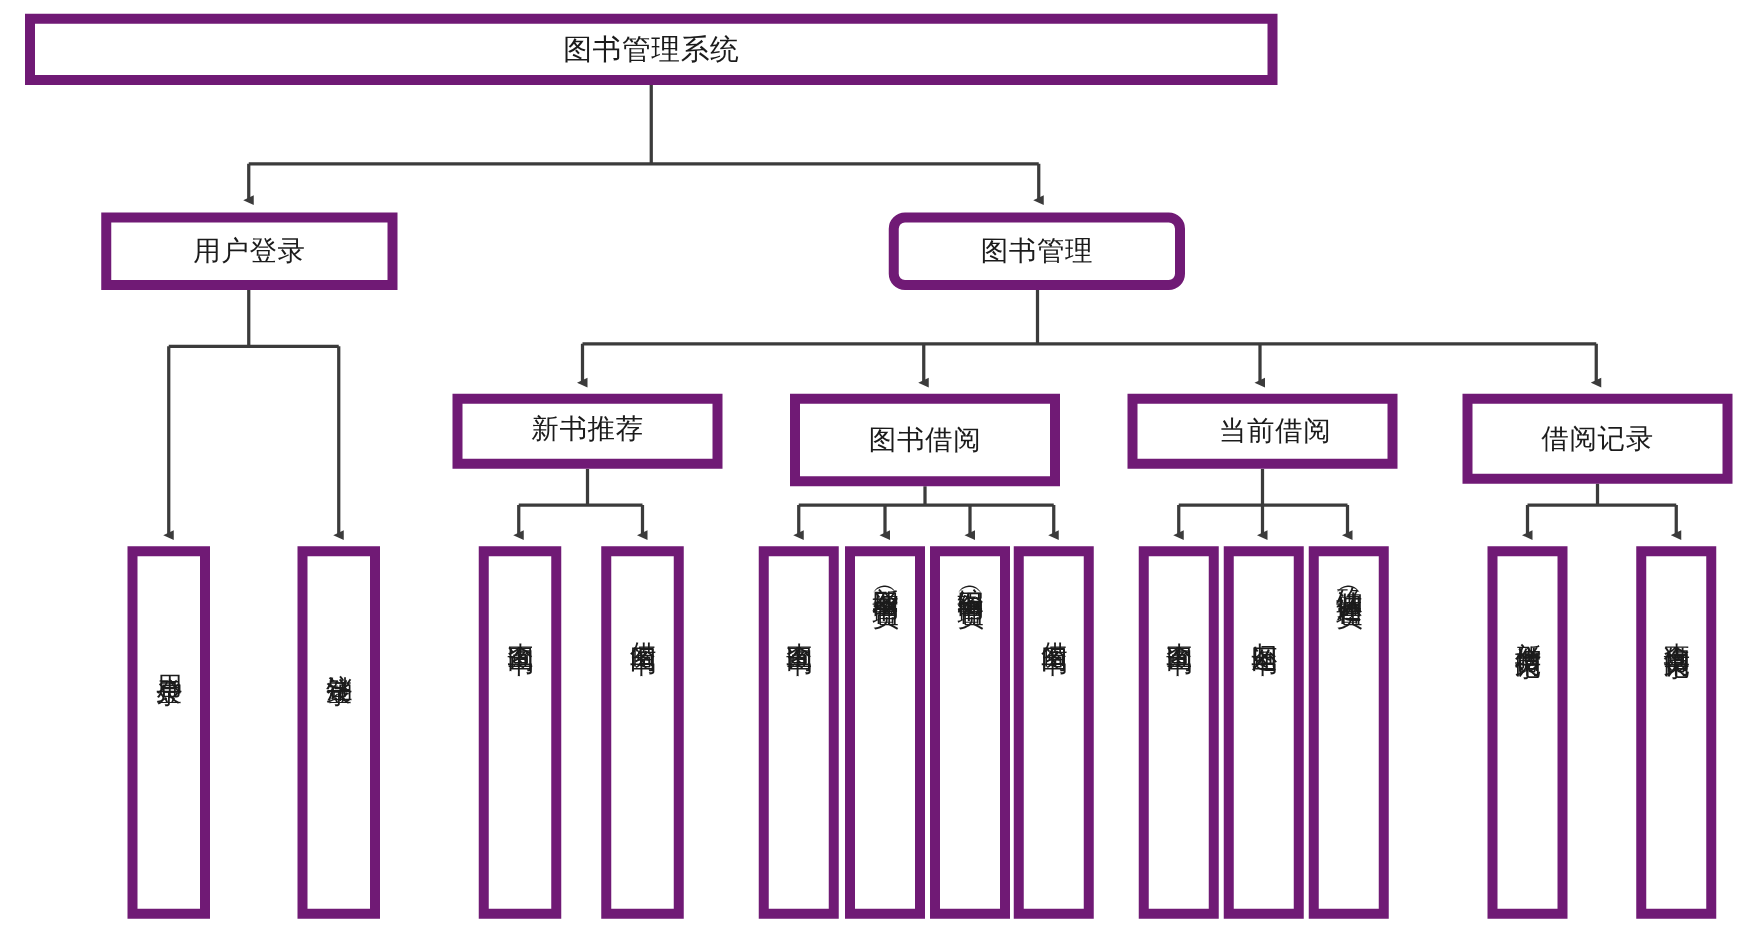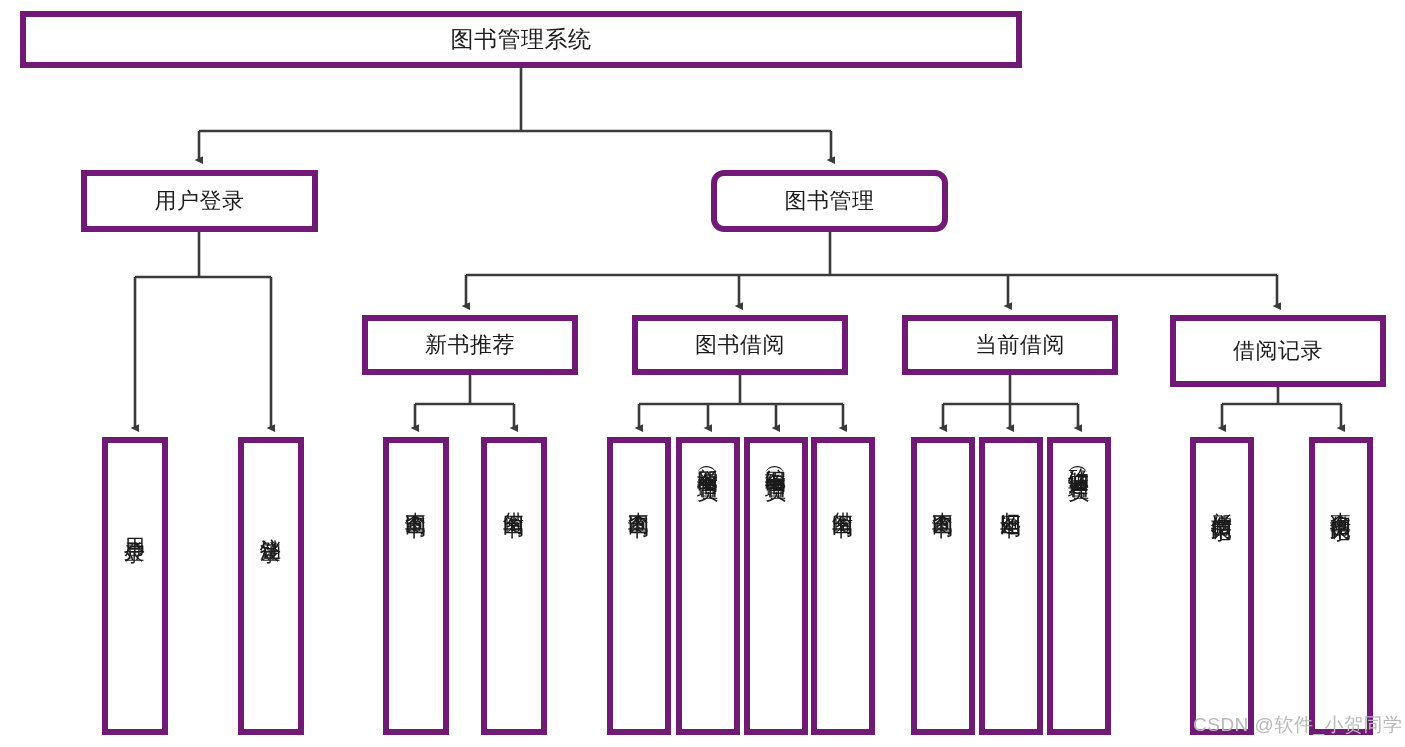--- a/index.html
+++ b/index.html
@@ -23,21 +23,21 @@
     left: 0;
     top: 0;
     width: 1405px;
     height: 747px;
     pointer-events: none;
   }
   .node {
     position: absolute;
     box-sizing: border-box;
     background: #ffffff;
-    border: 6px solid #701a75;
+    border: 8px solid #701a75;
     display: flex;
     align-items: center;
     justify-content: center;
     color: #1b1b1b;
     z-index: 2;
   }
   .node .node-label {
     display: block;
     text-align: center;
     line-height: 1.12;
@@ -144,25 +144,25 @@
   </div>
 
   <div class="node horiz" style="left:81px; top:170px; width:237px; height:62px;">
     <span class="node-label">用户登录</span>
   </div>
 
   <div class="node horiz" style="left:711px; top:170px; width:237px; height:62px;border-radius:13px;">
     <span class="node-label">图书管理</span>
   </div>
 
-  <div class="node horiz" style="left:362px; top:315px; width:216px; height:60px;">
+  <div class="node horiz" style="left:362px; top:315px; width:216px; height:60px;font-family:Liberation Mono, monospace;">
     <span class="node-label">新书推荐</span>
   </div>
 
-  <div class="node horiz" style="left:632px; top:315px; width:216px; height:60px;">
+  <div class="node horiz" style="left:632px; top:315px; width:216px; height:74px;">
     <span class="node-label">图书借阅</span>
   </div>
 
   <div class="node horiz" style="left:902px; top:315px; width:216px; height:60px;padding-left:20px;">
     <span class="node-label">当前借阅</span>
   </div>
 
   <div class="node horiz" style="left:1170px; top:315px; width:216px; height:72px;">
     <span class="node-label">借阅记录</span>
   </div>
@@ -212,15 +212,14 @@
   </div>
 
   <div class="node vert align-mid2" style="left:1190px; top:437px; width:64px; height:298px;">
     <span class="node-label">新增借阅记录</span>
   </div>
 
   <div class="node vert align-mid2" style="left:1309px; top:437px; width:64px; height:298px;">
     <span class="node-label">查询借阅记录</span>
   </div>
 
-  <div class="watermark" style="left:1193px; top:712px;">CSDN @软件_小贺同学</div>
 
 </div>
 
 </body></html>

